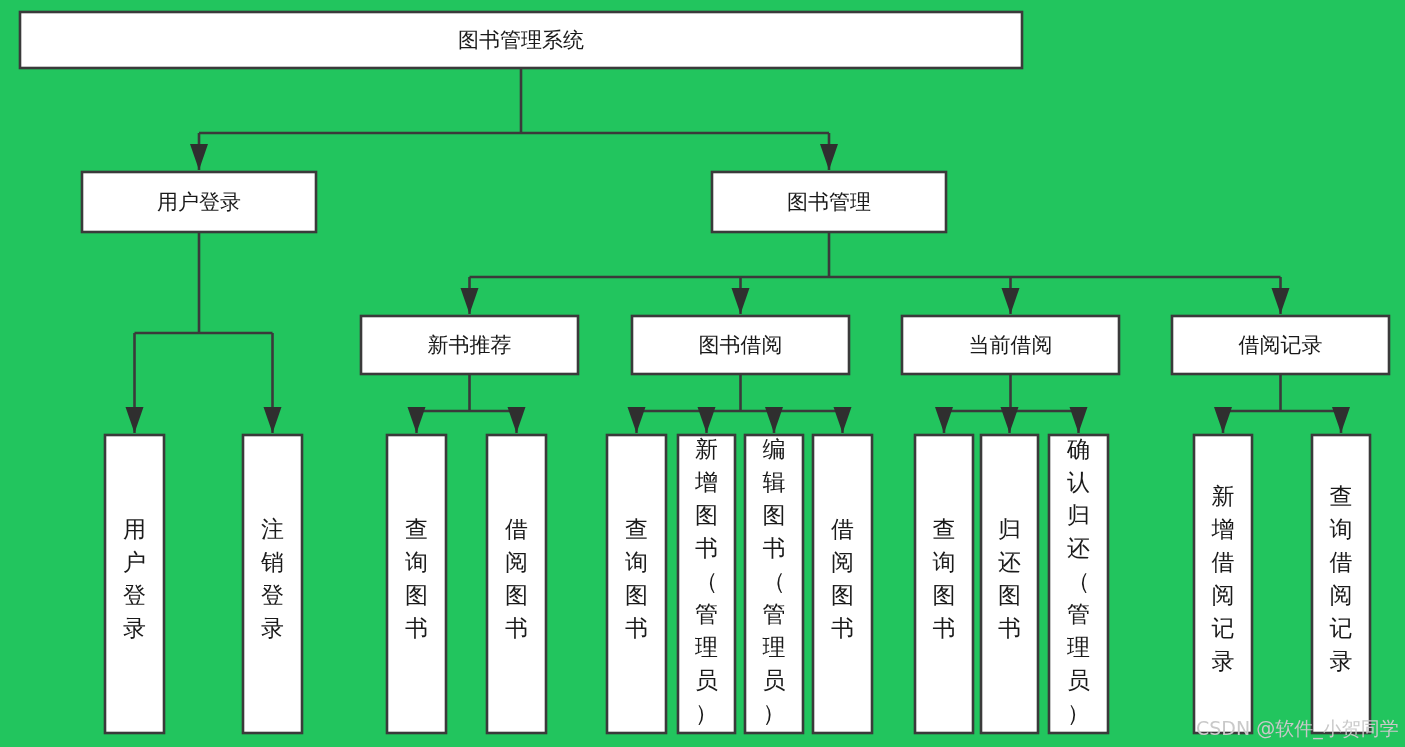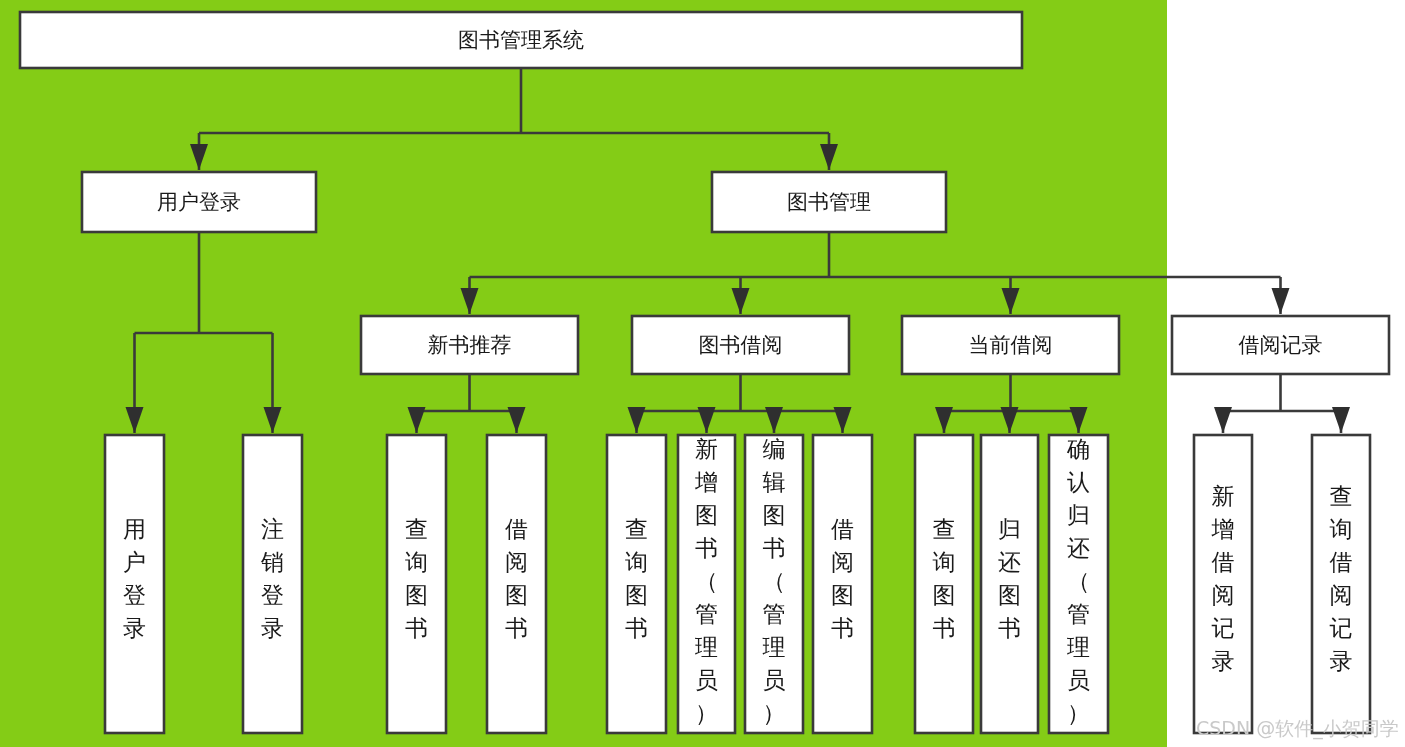--- a/index.html
+++ b/index.html
@@ -9,23 +9,23 @@
     background: #ffffff;
   }
   body {
     width: 1405px;
     height: 747px;
     font-family: "DejaVu Sans", "Liberation Sans", sans-serif;
     overflow: hidden;
   }
   #diagram-root {
     position: relative;
-    width: 1167px;
+    width: 1405px;
     height: 747px;
-    background: #84cc16;
+    background: #22c55e;
   }
   svg.diagram-canvas {
     position: absolute;
     top: 0;
     left: 0;
     width: 1405px;
     height: 747px;
     display: block;
   }
   .node-box {

